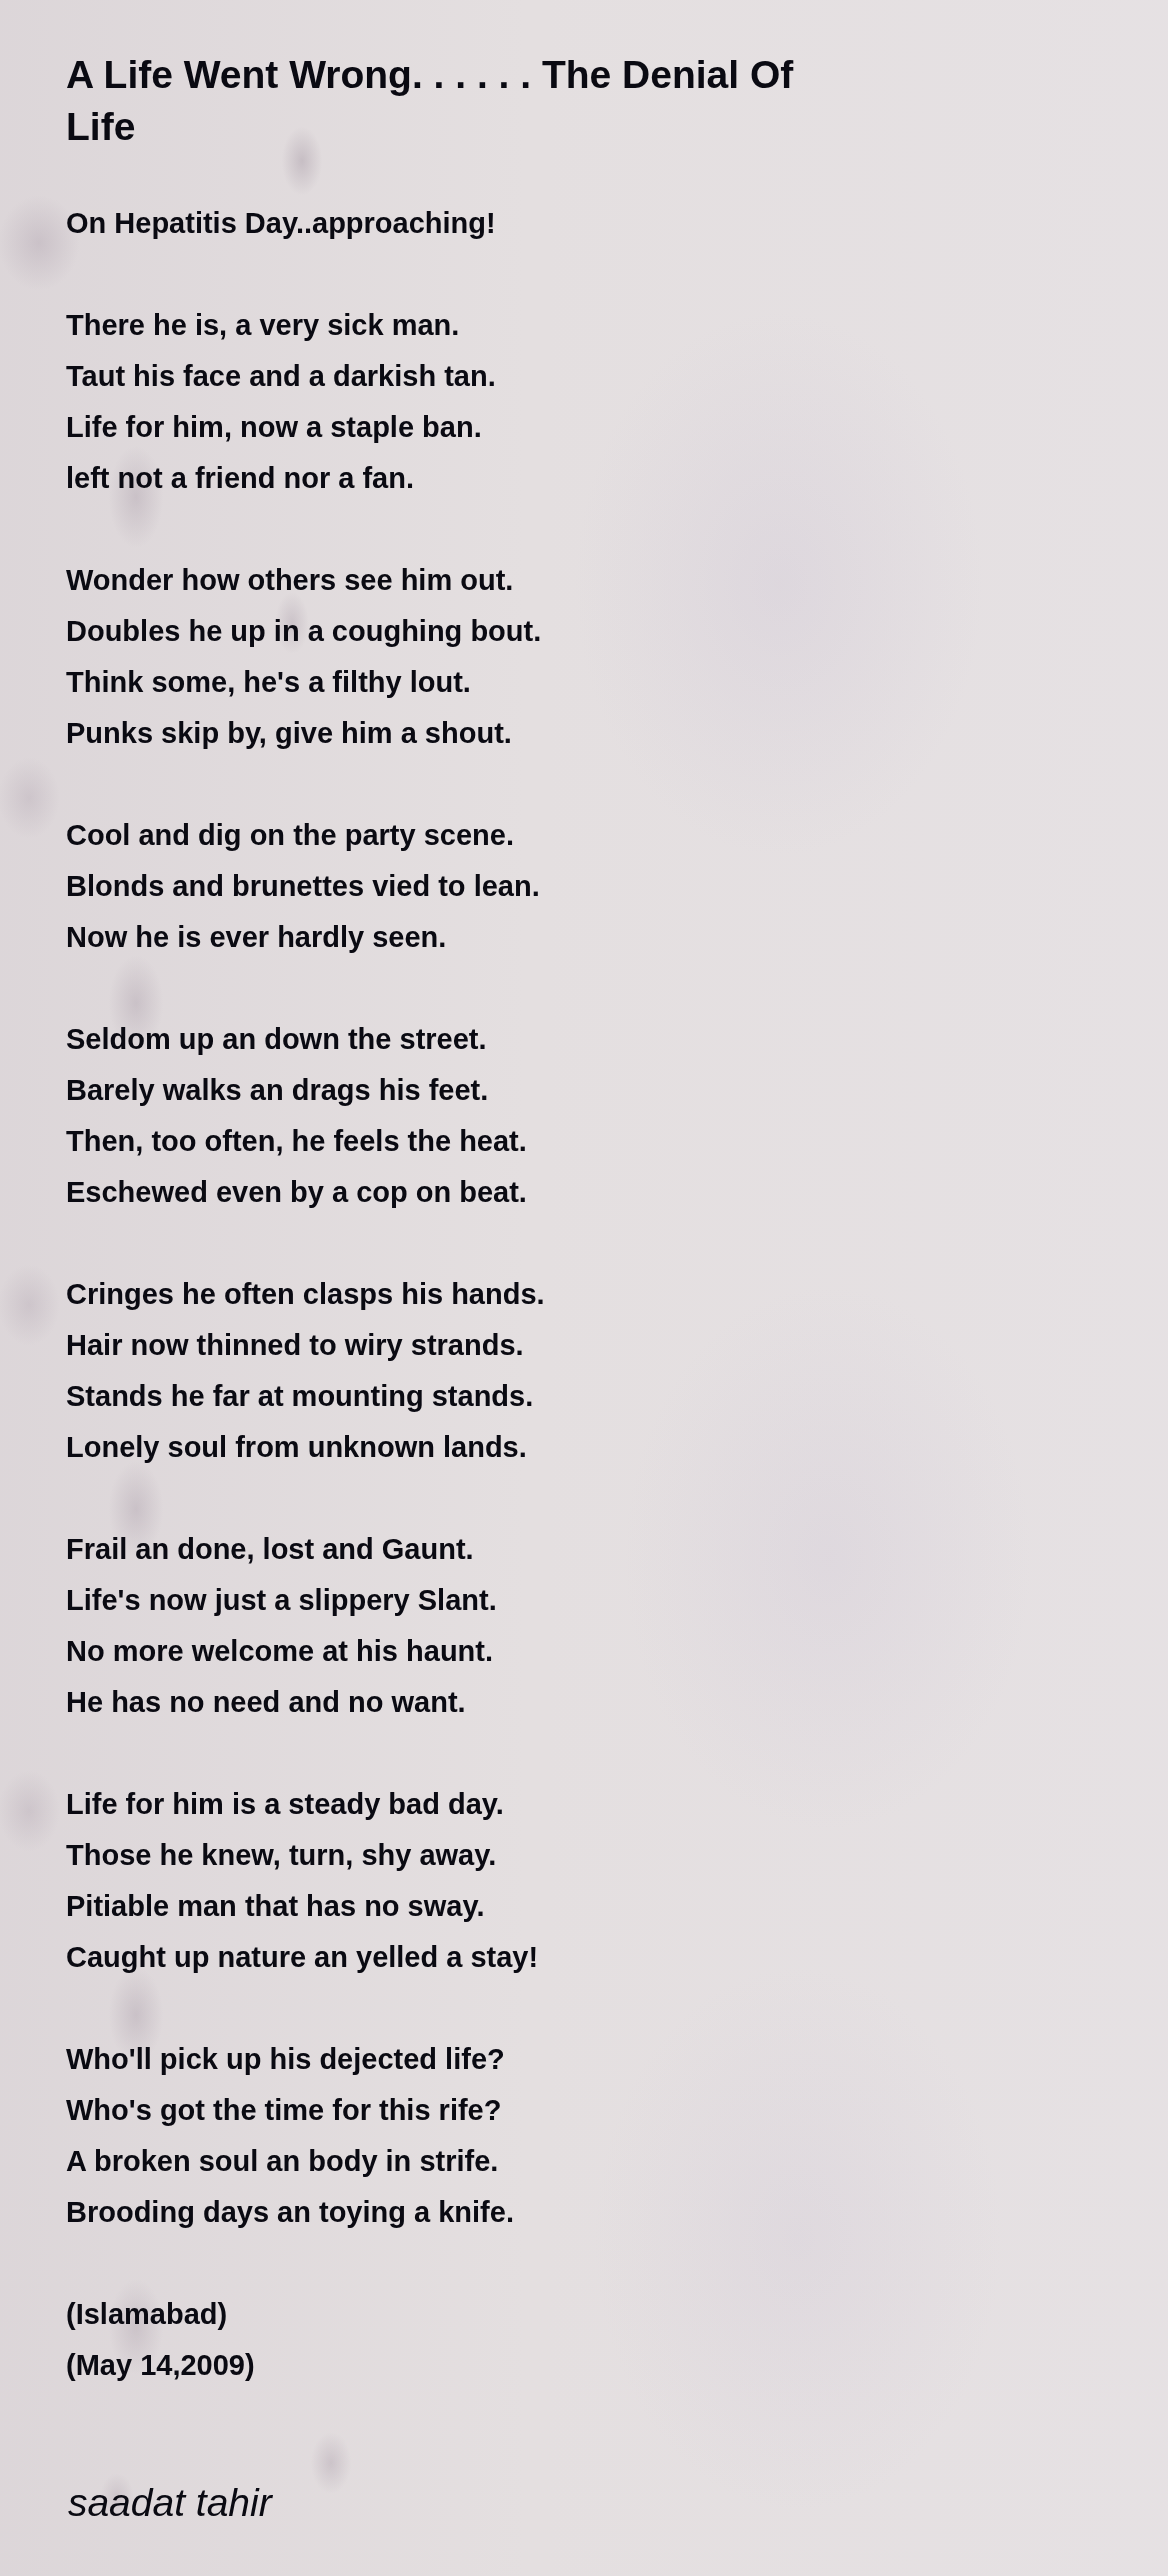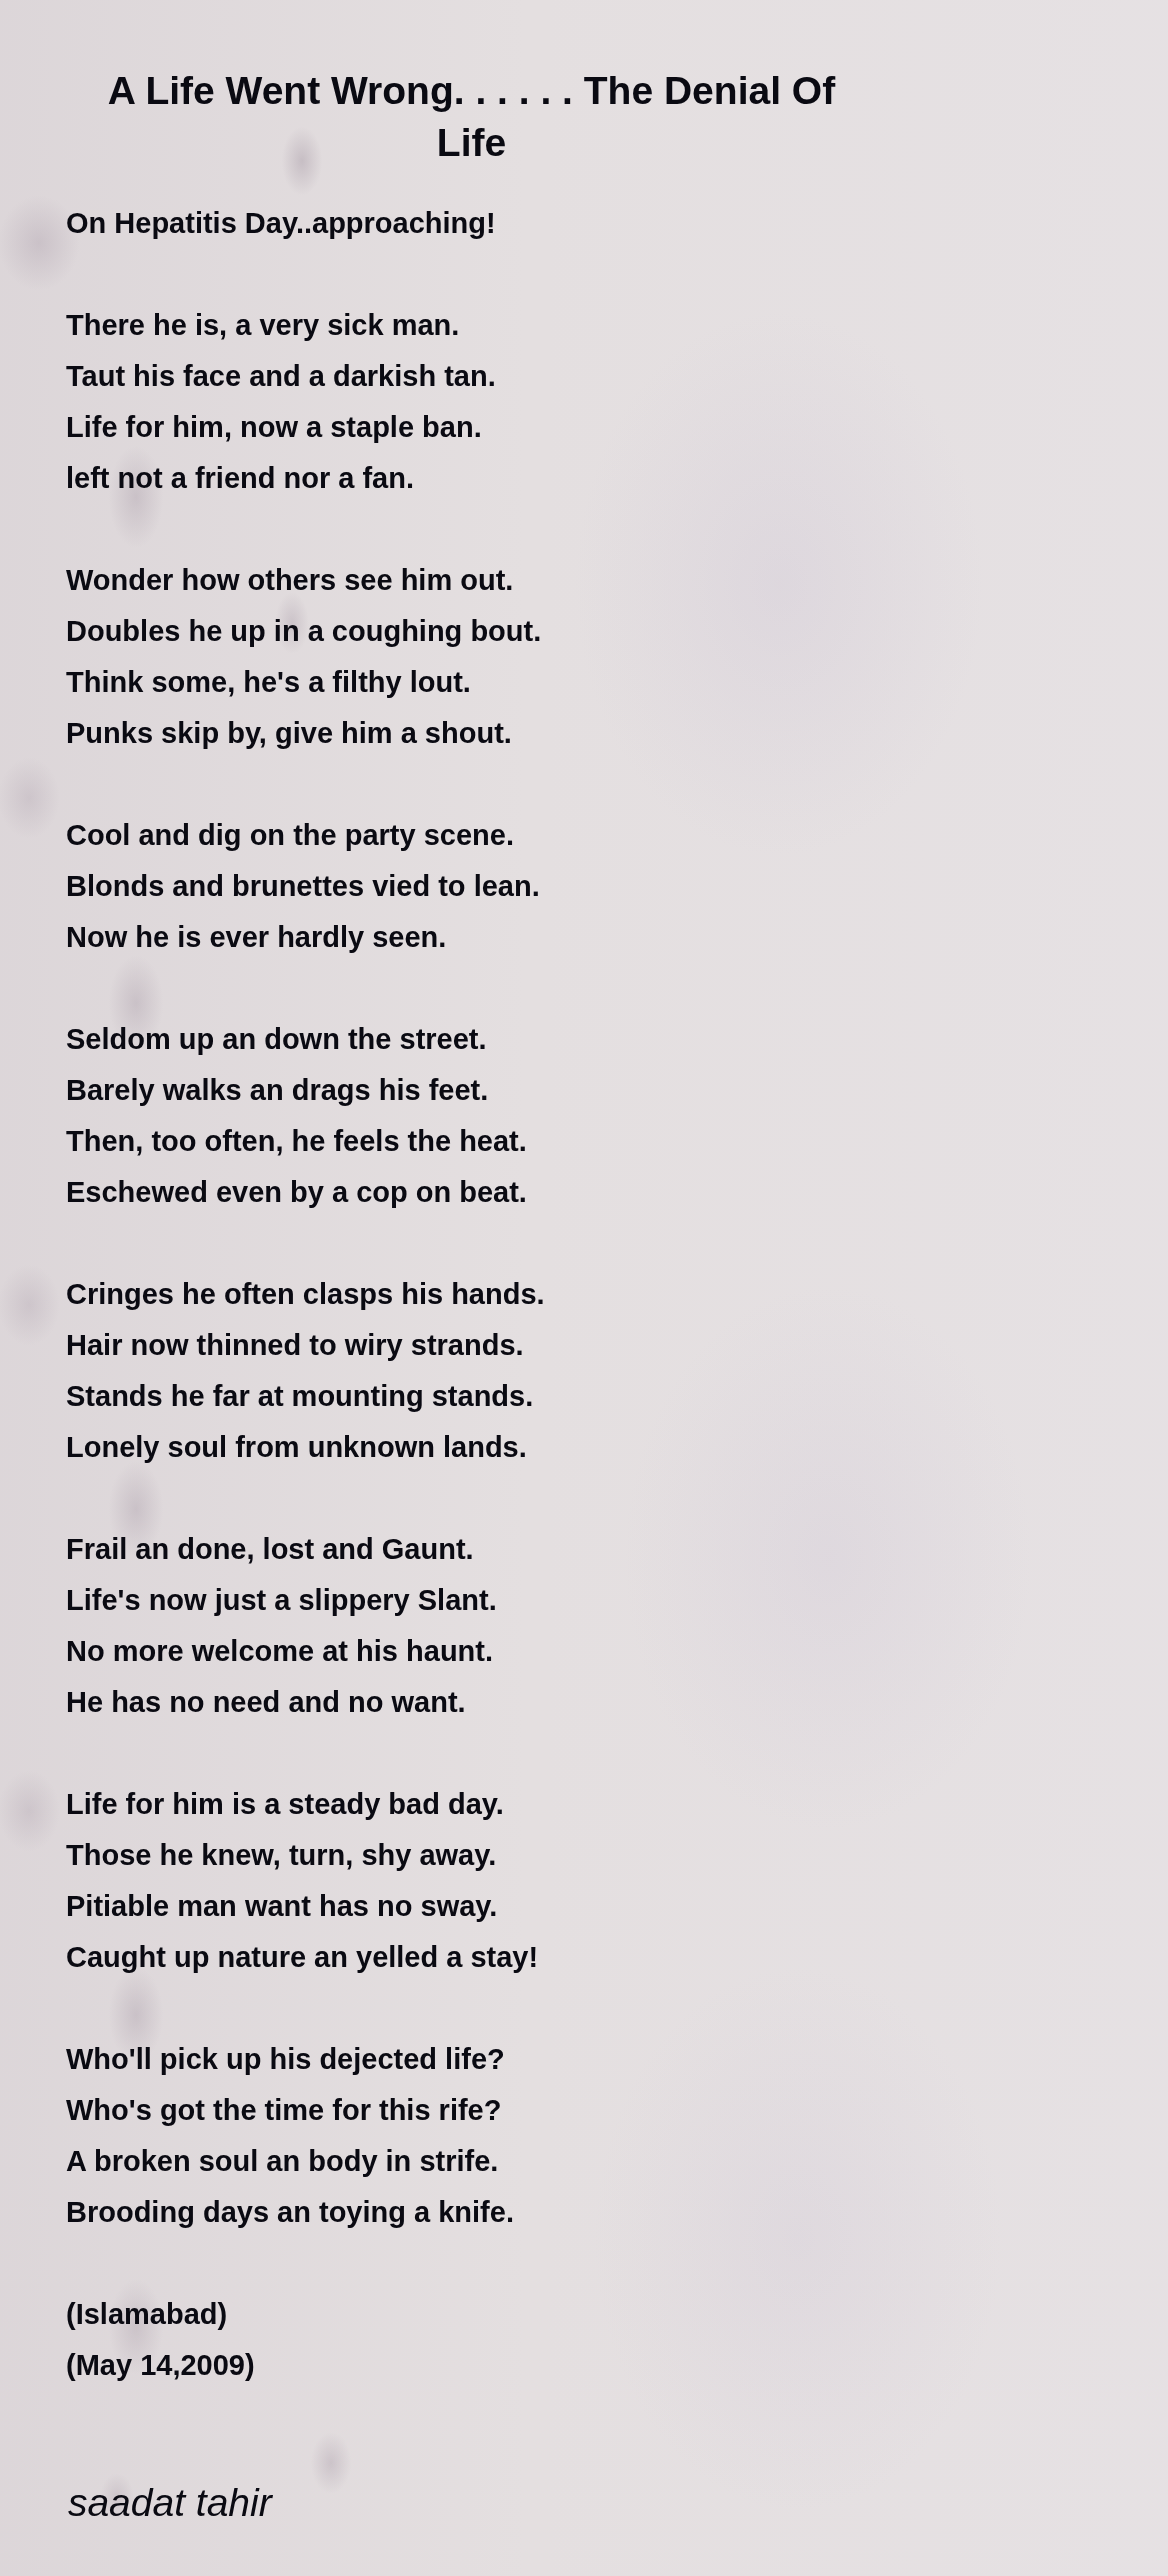--- a/index.html
+++ b/index.html
@@ -35,27 +35,26 @@
     position: absolute;
     left: 66px;
     top: 0;
     width: 1051px;
   }
   .title {
     position: absolute;
     left: 0;
     top: 49px;
     width: 779px;
-    margin: 16px;
+    margin: 0;
     font-family: "Liberation Sans", sans-serif;
     font-weight: bold;
     font-size: 39px;
     line-height: 52px;
     color: #0a0a12;
-    text-align: center;
   }
   .body-text {
     position: absolute;
     left: 0;
     top: 198px;
     font-family: "Liberation Sans", sans-serif;
     font-weight: bold;
     font-size: 29px;
     line-height: 51px;
     color: #0a0a12;
@@ -135,21 +134,21 @@
       <span class="line">Frail an done, lost and Gaunt.</span>
       <span class="line">Life's now just a slippery Slant.</span>
       <span class="line">No more welcome at his haunt.</span>
       <span class="line">He has no need and no want.</span>
     </div>
     <span class="blank"></span>
 
     <div>
       <span class="line">Life for him is a steady bad day.</span>
       <span class="line">Those he knew, turn, shy away.</span>
-      <span class="line">Pitiable man want has no sway.</span>
+      <span class="line">Pitiable man that has no sway.</span>
       <span class="line">Caught up nature an yelled a stay!</span>
     </div>
     <span class="blank"></span>
 
     <div>
       <span class="line">Who'll pick up his dejected life?</span>
       <span class="line">Who's got the time for this rife?</span>
       <span class="line">A broken soul an body in strife.</span>
       <span class="line">Brooding days an toying a knife.</span>
     </div>

